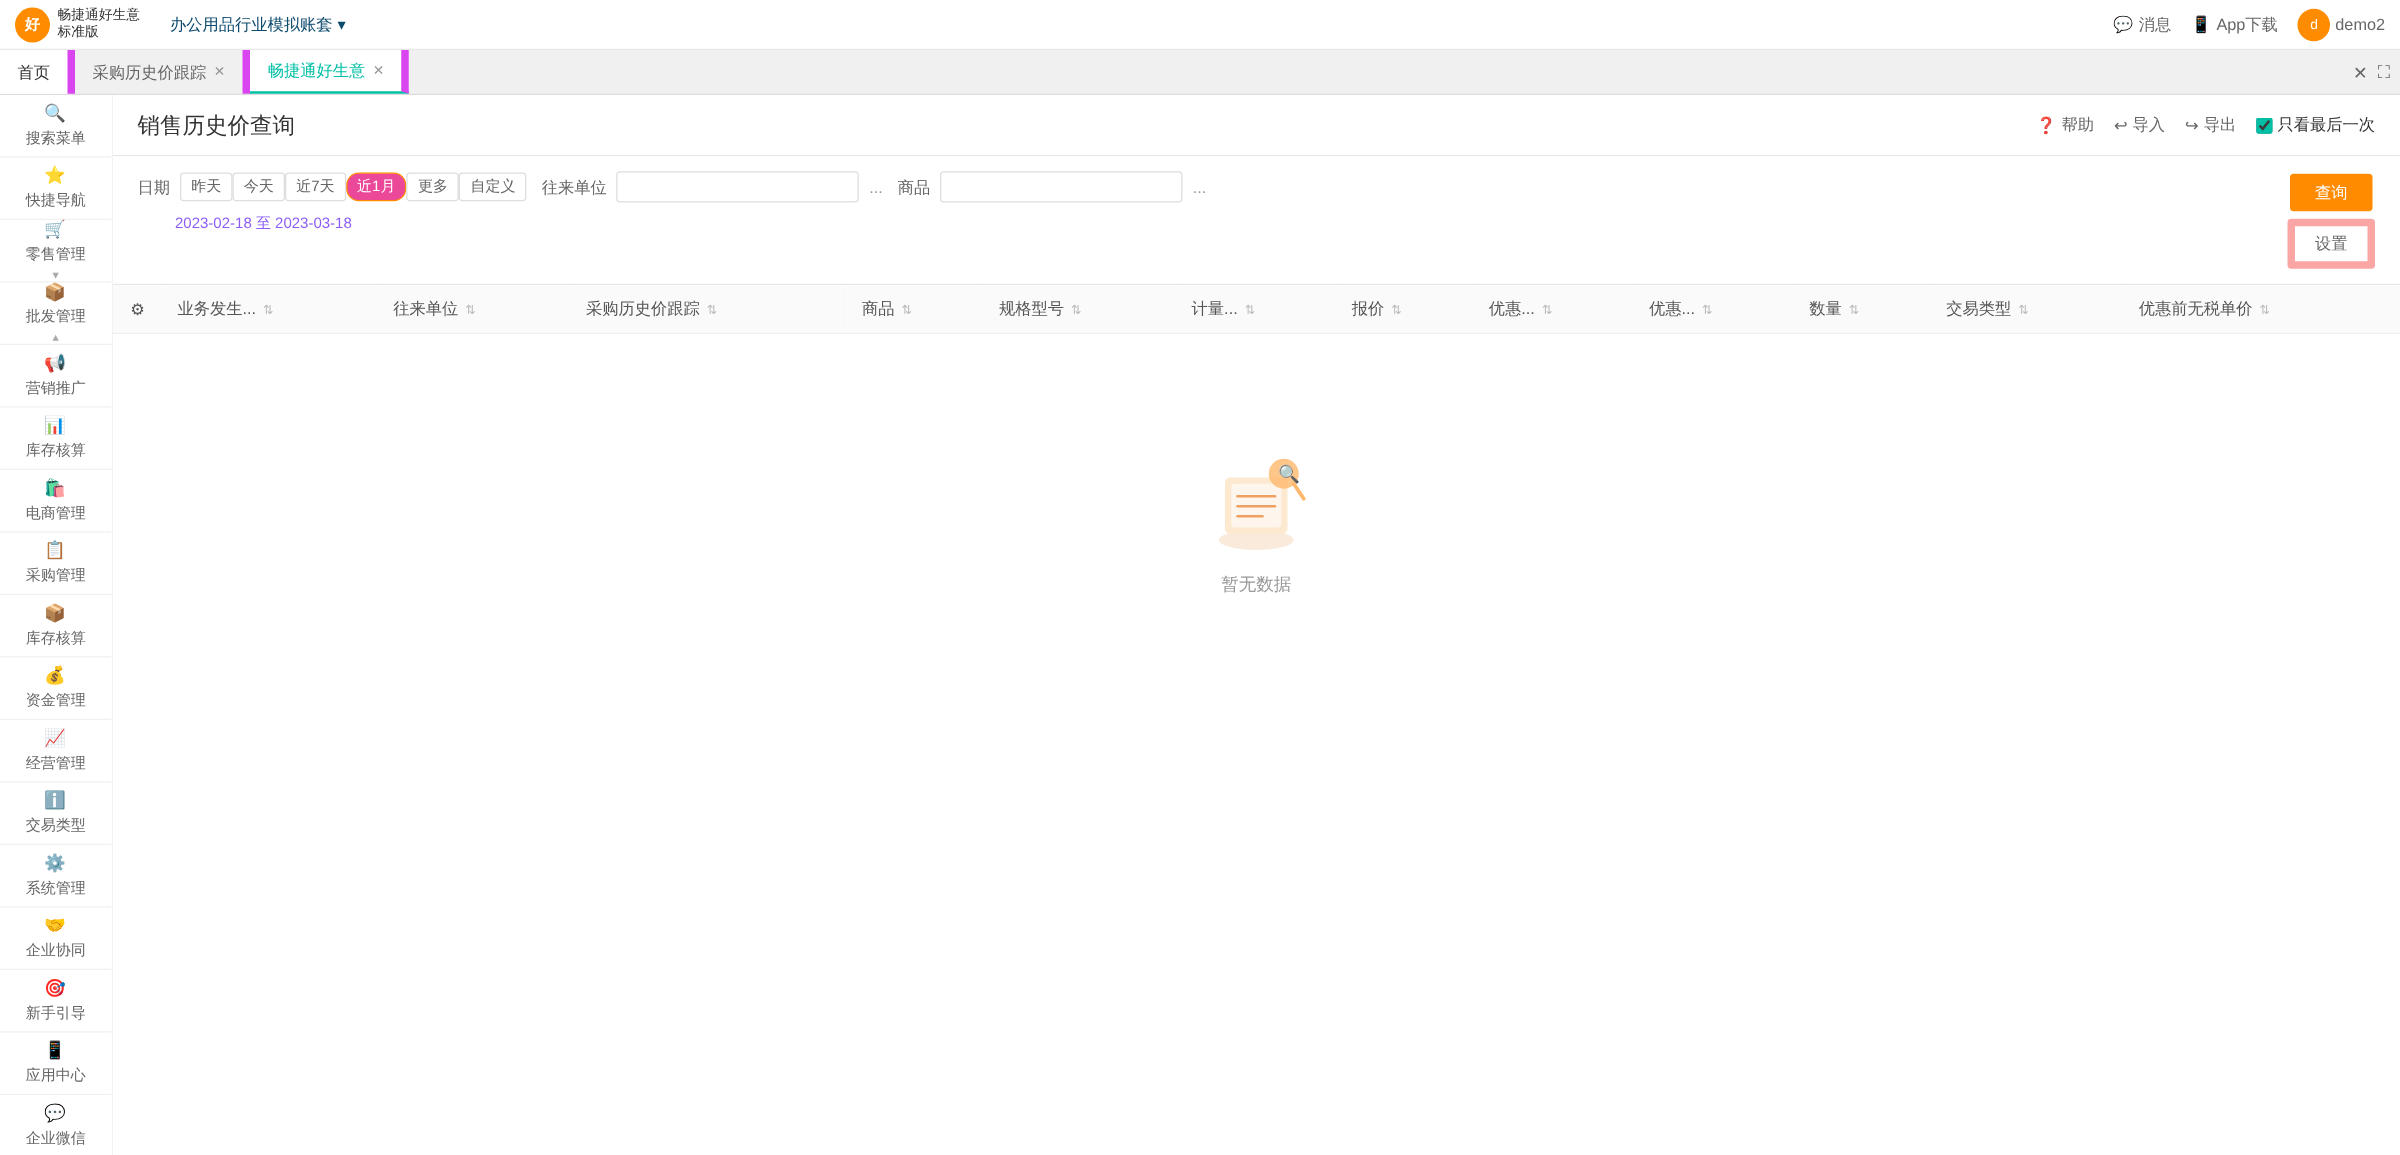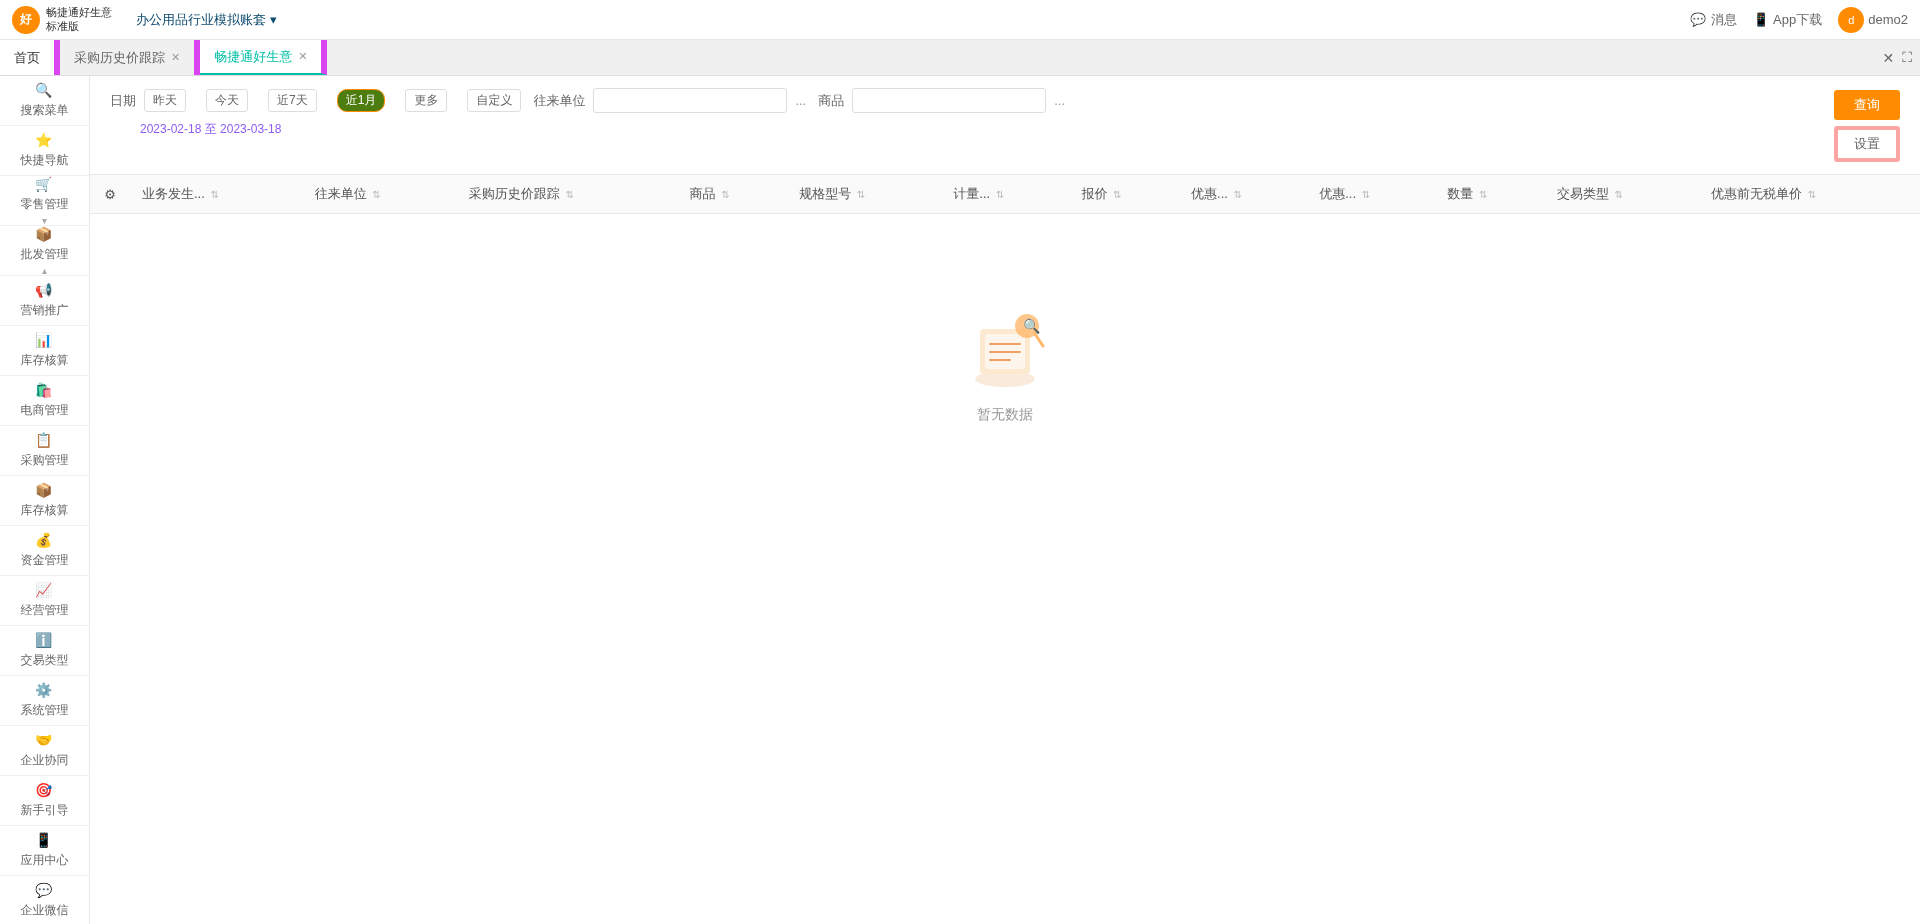--- a/index.html
+++ b/index.html
@@ -41,28 +41,28 @@
     
     .page-header { background: #fff; padding: 12px 20px; border-bottom: 1px solid #e8e8e8; display: flex; align-items: center; justify-content: space-between; flex-shrink: 0; }
     .page-title { font-size: 18px; font-weight: 500; color: #333; }
     .page-header-actions { display: flex; align-items: center; gap: 16px; font-size: 13px; color: #666; }
     .page-header-action { display: flex; align-items: center; gap: 4px; cursor: pointer; }
 
     
     .filter-bar { background: #fff; padding: 12px 20px; border-bottom: 1px solid #e8e8e8; flex-shrink: 0; }
     .filter-item { display: flex; align-items: center; gap: 8px; }
     .filter-label { color: #666; font-size: 13px; white-space: nowrap; }
-    .date-options { display: flex; align-items: center; gap: 20px; }
+    .date-options { display: flex; align-items: center; gap: 0; }
     .date-btn { padding: 2px 8px; border: 1px solid #ddd; border-radius: 3px; cursor: pointer; font-size: 12px; color: #666; background: #fff; }
-    .date-btn.active { background: #4d7c0f; color: #fff; border-color: #ff8c00; border-radius: 10px; }
+    .date-btn.active { background: #ec4899; color: #fff; border-color: #ff8c00; border-radius: 10px; }
     .date-range { font-size: 12px; color: #8b5cf6; }
     .filter-input { border: 1px solid #ddd; border-radius: 3px; padding: 4px 8px; font-size: 13px; color: #333; min-width: 200px; }
     .filter-dots { color: #999; cursor: pointer; }
     .btn-query { background: #ff8c00; color: #fff; border: none; border-radius: 3px; padding: 6px 20px; font-size: 13px; cursor: pointer; }
-    .btn-settings { background: #fff; color: #666; border: 4px solid #fca5a5; border-radius: 3px; padding: 5px 16px; font-size: 13px; cursor: pointer; }
+    .btn-settings { background: #fff; color: #666; border: 6px solid #fca5a5; border-radius: 3px; padding: 5px 16px; font-size: 13px; cursor: pointer; }
     .only-last-check { display: flex; align-items: center; gap: 4px; font-size: 13px; color: #333; }
 
     
     .table-container { flex: 1; overflow: auto; background: #fff; }
     table { width: 100%; border-collapse: collapse; font-size: 13px; }
     thead th { background: #fafafa; padding: 10px 12px; text-align: left; color: #555; font-weight: 500; border-bottom: 1px solid #e8e8e8; white-space: nowrap; position: sticky; top: 0; }
     thead th .sort-icon { color: #bbb; font-size: 10px; margin-left: 2px; }
     .th-settings { width: 40px; text-align: center; }
 
     
@@ -198,20 +198,41 @@
     </div>
     <div class="sidebar-item">
       <span class="item-icon">💬</span>
       <span class="item-label">企业微信</span>
     </div>
 
   </div>
 
   <div class="content">
 
+    <div class="page-header">
+      <h1 class="page-title">销售历史价查询</h1>
+      <div class="page-header-actions">
+        <div class="page-header-action">
+          <span>❓</span>
+          <span>帮助</span>
+        </div>
+        <div class="page-header-action">
+          <span>↩</span>
+          <span>导入</span>
+        </div>
+        <div class="page-header-action">
+          <span>↪</span>
+          <span>导出</span>
+        </div>
+        <div class="page-header-action only-last-check">
+          <input type="checkbox" checked="" style="accent-color: rgb(0, 191, 165);">
+          <span>只看最后一次</span>
+        </div>
+      </div>
+    </div>
 
     <div class="filter-bar">
       <div style="display:flex; align-items:flex-start; justify-content:space-between;">
         <div style="display:flex; flex-direction:column; gap:8px;">
           <div style="display:flex; align-items:center; gap:12px;">
 
             <div class="filter-item">
               <span class="filter-label">日期</span>
               <div class="date-options">
                 <span class="date-btn">昨天</span>

